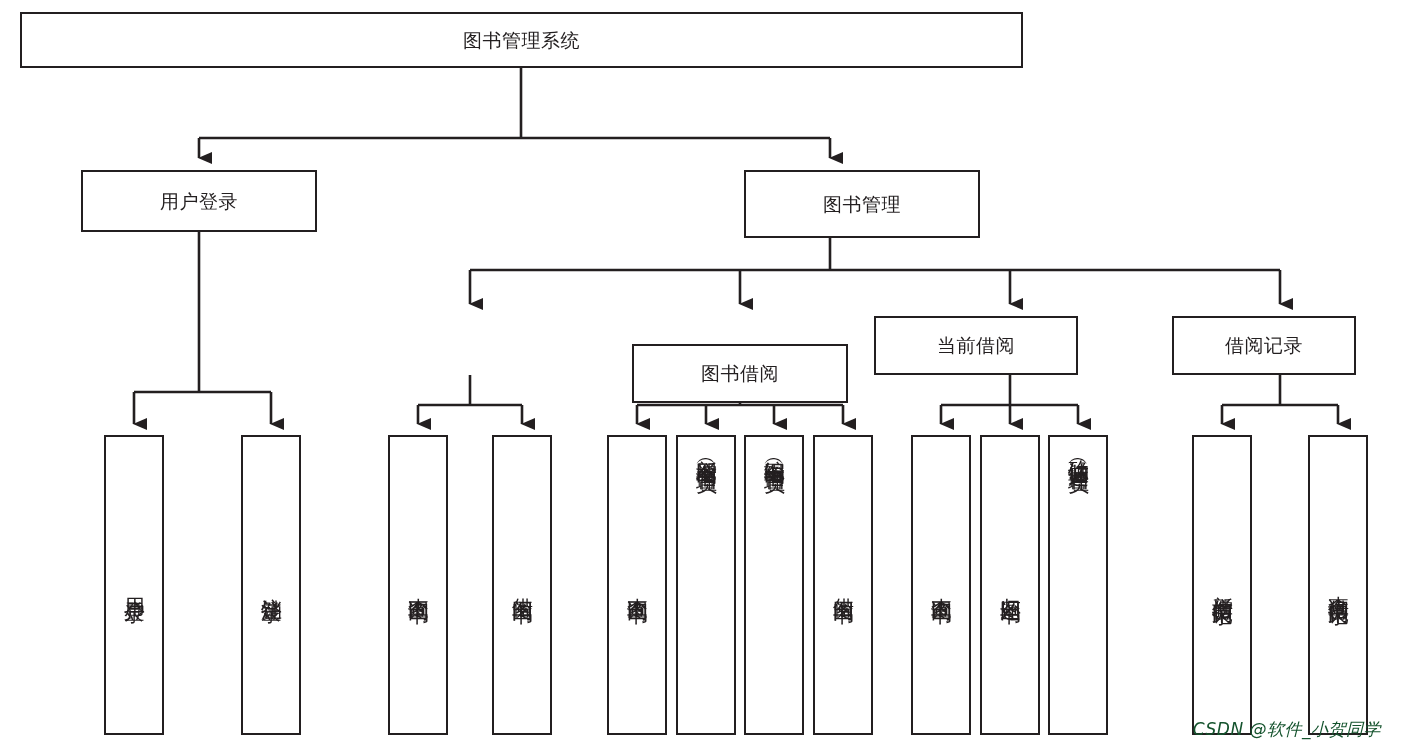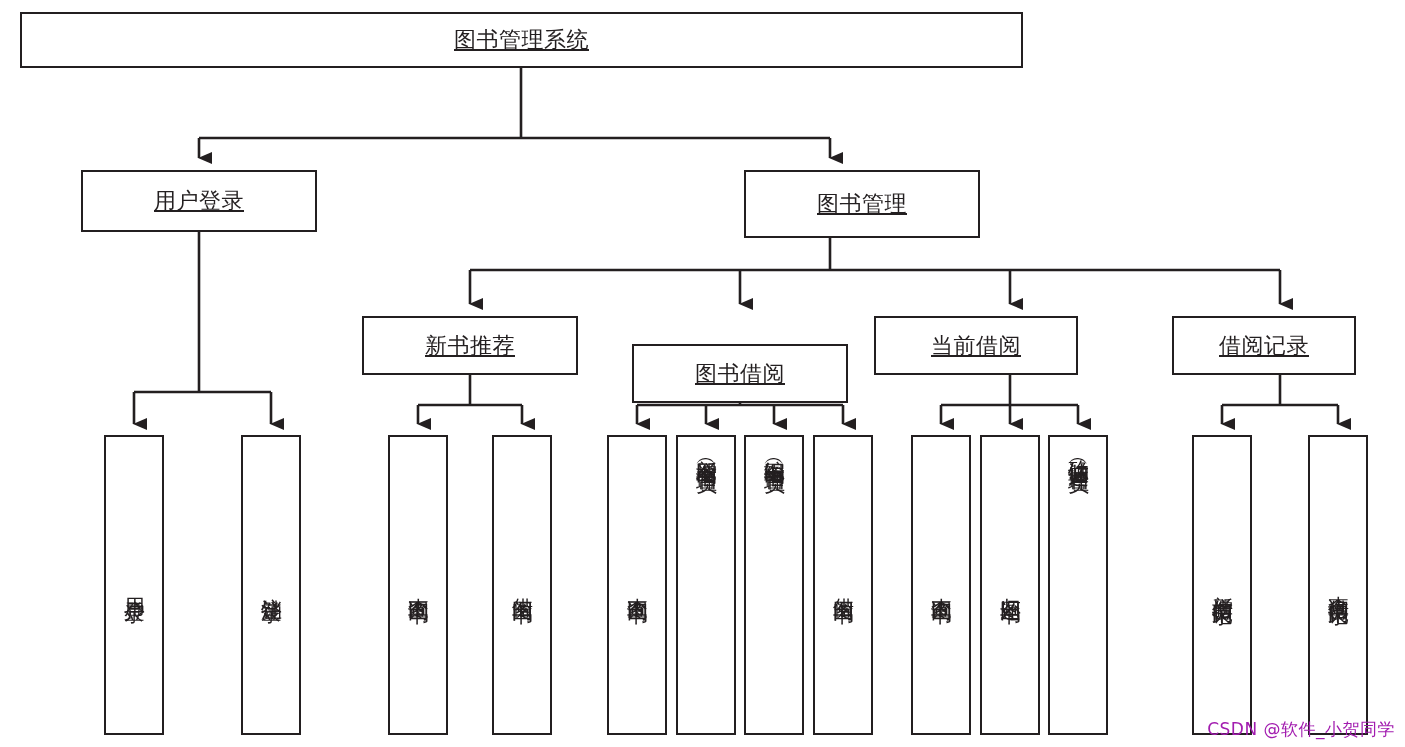--- a/index.html
+++ b/index.html
@@ -37,23 +37,22 @@
     color: #231f20;
     line-height: 1.18;
   }
   .node .label {
     display: block;
     text-align: center;
     white-space: pre-line;
   }
   
   .node.horiz .label {
-    font-size: 22px;
+    font-size: 19px;
     letter-spacing: 0.5px;
-    text-decoration: underline;
   }
   
   .node.vert {
     align-items: flex-start;
     justify-content: center;
     padding-top: 6px;
   }
   .node.vert .label {
     writing-mode: vertical-rl;
     text-orientation: upright;
@@ -61,27 +60,28 @@
     line-height: 1.0;
     letter-spacing: 2px;
     white-space: nowrap;
   }
   .node.vert.center-text {
     align-items: center;
     padding-top: 0;
   }
   #watermark {
     position: absolute;
-    right: 10px;
+    right: 24px;
     bottom: 6px;
     font-size: 17px;
-    color: #a21caf;
+    color: #14532d;
     letter-spacing: 0.5px;
     white-space: nowrap;
     user-select: none;
+    font-style: italic;
   }
 </style>
 </head>
 <body>
 
 <div id="canvas">
 
   <svg id="connectors" viewBox="0 0 1405 747" width="1405" height="747" xmlns="http://www.w3.org/2000/svg">
     <defs>
       <marker id="arrow" viewBox="0 0 12 14" refX="6" refY="13" markerWidth="12" markerHeight="14" orient="auto-start-reverse" markerUnits="userSpaceOnUse">
@@ -136,23 +136,20 @@
     <span class="label">图书管理系统</span>
   </div>
 
   <div class="node horiz" style="left:81px; top:170px; width:236px; height:62px;">
     <span class="label">用户登录</span>
   </div>
   <div class="node horiz" style="left:712px; top:170px; width:236px; height:68px;margin-left:32px;">
     <span class="label">图书管理</span>
   </div>
 
-  <div class="node horiz" style="left:362px; top:316px; width:216px; height:59px;">
-    <span class="label">新书推荐</span>
-  </div>
   <div class="node horiz" style="left:632px; top:316px; width:216px; height:59px;margin-top:28px;">
     <span class="label">图书借阅</span>
   </div>
   <div class="node horiz" style="left:874px; top:316px; width:204px; height:59px;">
     <span class="label">当前借阅</span>
   </div>
   <div class="node horiz" style="left:1172px; top:316px; width:184px; height:59px;">
     <span class="label">借阅记录</span>
   </div>
 

